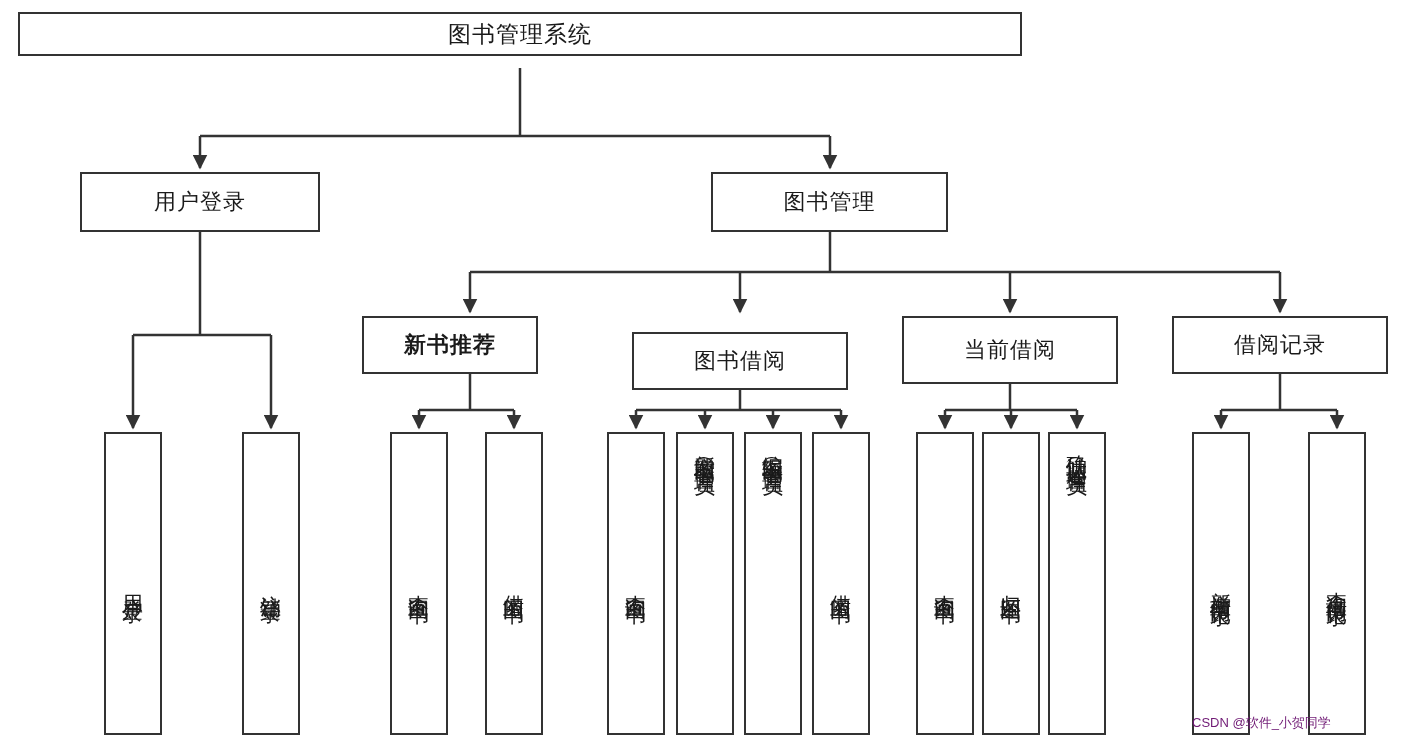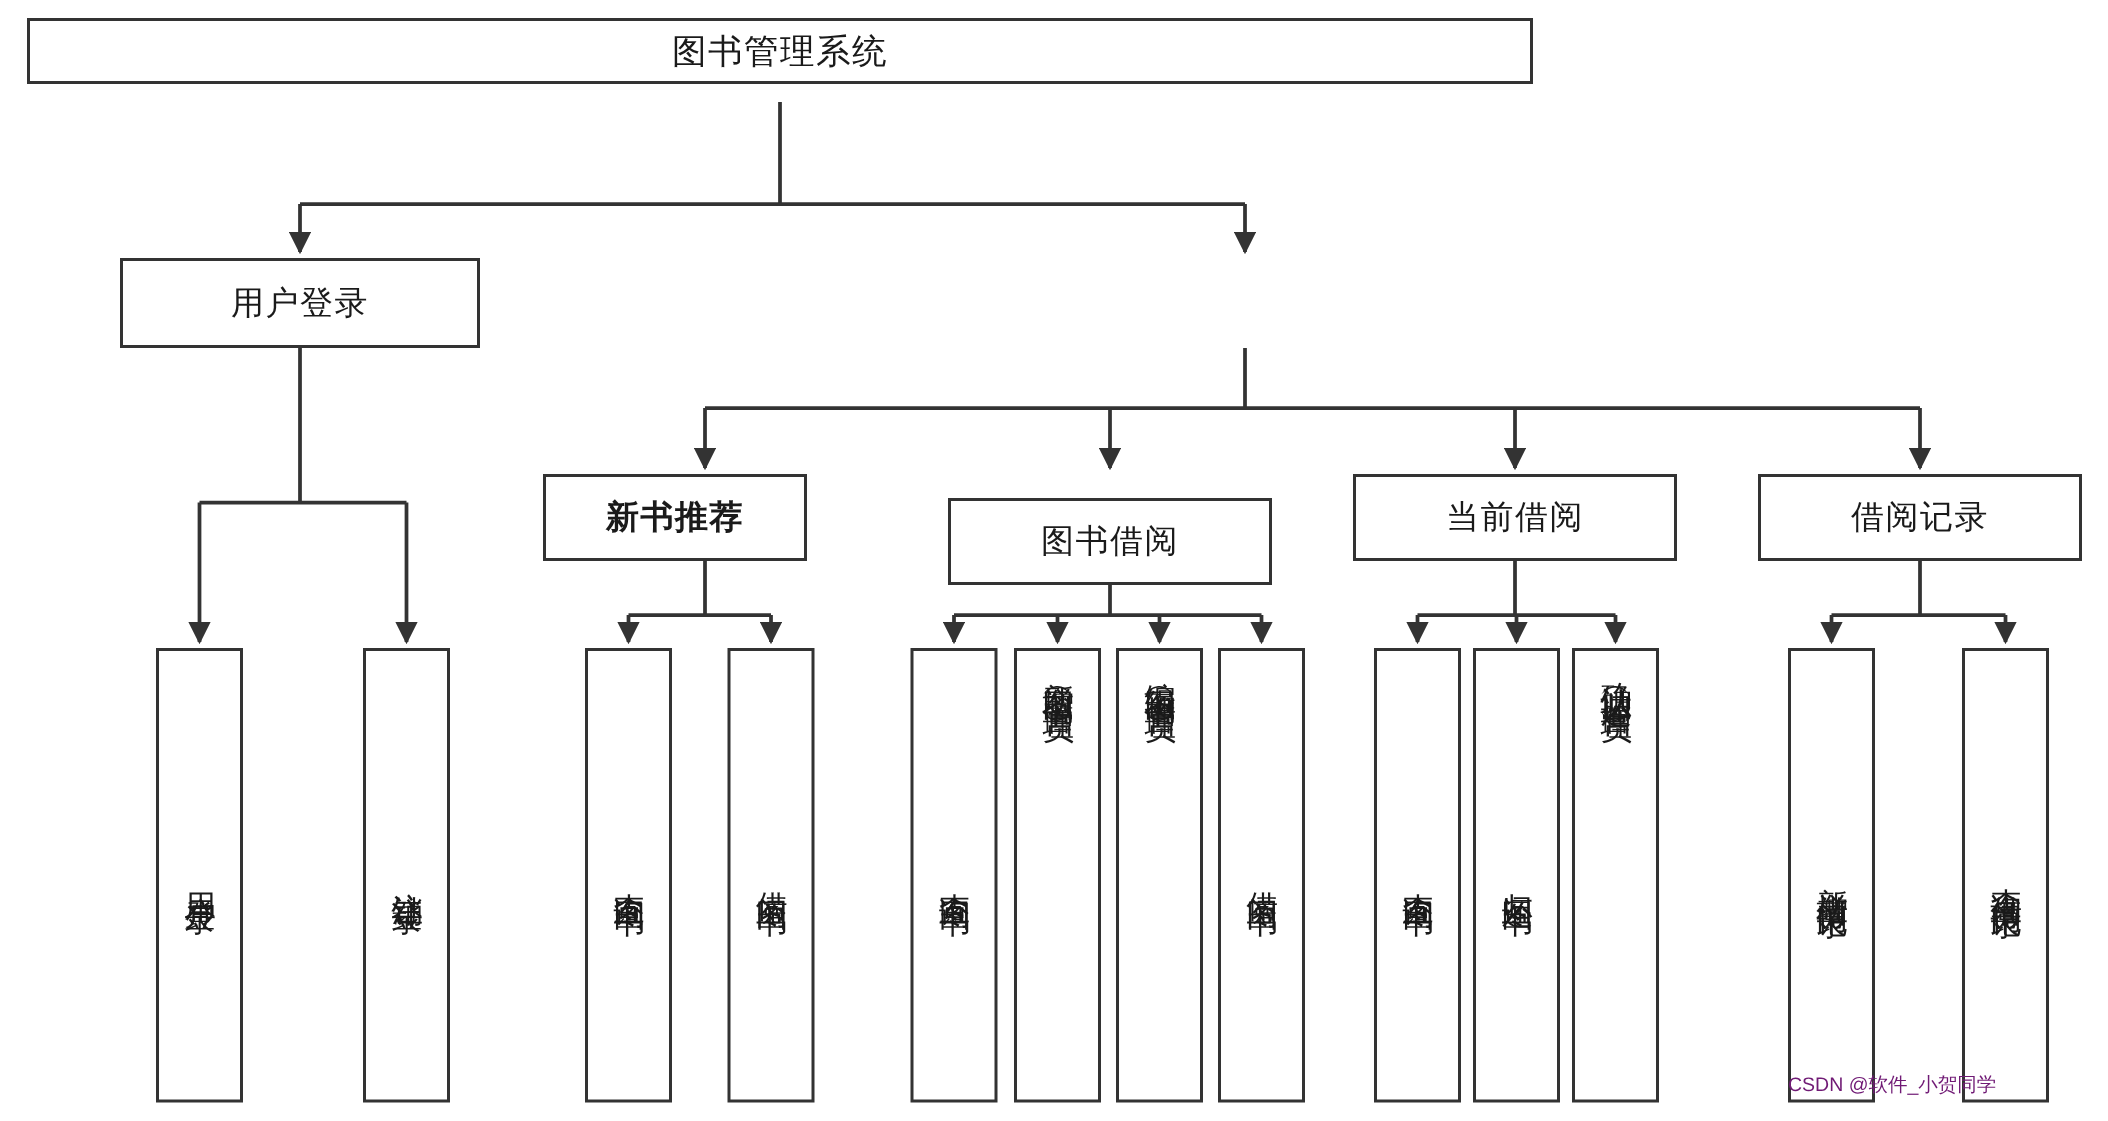--- a/index.html
+++ b/index.html
@@ -115,24 +115,25 @@
       <path d="M 1280 374 L 1280 410"></path>
       <path d="M 1221 410 L 1337 410"></path>
       <path d="M 1221 410 L 1221 428" marker-end="url(#arrow)"></path>
       <path d="M 1337 410 L 1337 428" marker-end="url(#arrow)"></path>
     </g>
   </svg>
 
   <div class="node h root" id="node-root" style="left: 18px; top: 12px; width: 1004px; height: 44px;">图书管理系统</div>
 
   <div class="node h" id="node-l1-0" style="left: 80px; top: 172px; width: 240px; height: 60px;">用户登录</div>
+  <div class="node h" id="node-l1-1" style="left: 711px; top: 172px; width: 237px; height: 60px;">图书管理</div>
 
   <div class="node h" id="node-l2-0" style="left: 362px; top: 316px; width: 176px; height: 58px; font-weight: bold;">新书推荐</div>
   <div class="node h" id="node-l2-1" style="left: 632px; top: 316px; width: 216px; height: 58px; margin-top: 16px;">图书借阅</div>
-  <div class="node h" id="node-l2-2" style="left: 902px; top: 316px; width: 216px; height: 58px;">当前借阅</div>
+  <div class="node h" id="node-l2-2" style="left: 902px; top: 316px; width: 216px; height: 68px;">当前借阅</div>
   <div class="node h" id="node-l2-3" style="left: 1172px; top: 316px; width: 216px; height: 58px;">借阅记录</div>
 
   <div class="node v" id="node-leaf-0" style="left: 104px; top: 432px; width: 58px; height: 303px;">用户登录</div>
   <div class="node v" id="node-leaf-1" style="left: 242px; top: 432px; width: 58px; height: 303px;">注销登录</div>
   <div class="node v" id="node-leaf-2" style="left: 390px; top: 432px; width: 58px; height: 303px;">查询图书</div>
   <div class="node v" id="node-leaf-3" style="left: 485px; top: 432px; width: 58px; height: 303px;">借阅图书</div>
   <div class="node v" id="node-leaf-4" style="left: 607px; top: 432px; width: 58px; height: 303px;">查询图书</div>
   <div class="node v topalign" id="node-leaf-5" style="left: 676px; top: 432px; width: 58px; height: 303px;">新增图书（管理员）</div>
   <div class="node v topalign" id="node-leaf-6" style="left: 744px; top: 432px; width: 58px; height: 303px;">编辑图书（管理员）</div>
   <div class="node v" id="node-leaf-7" style="left: 812px; top: 432px; width: 58px; height: 303px;">借阅图书</div>

